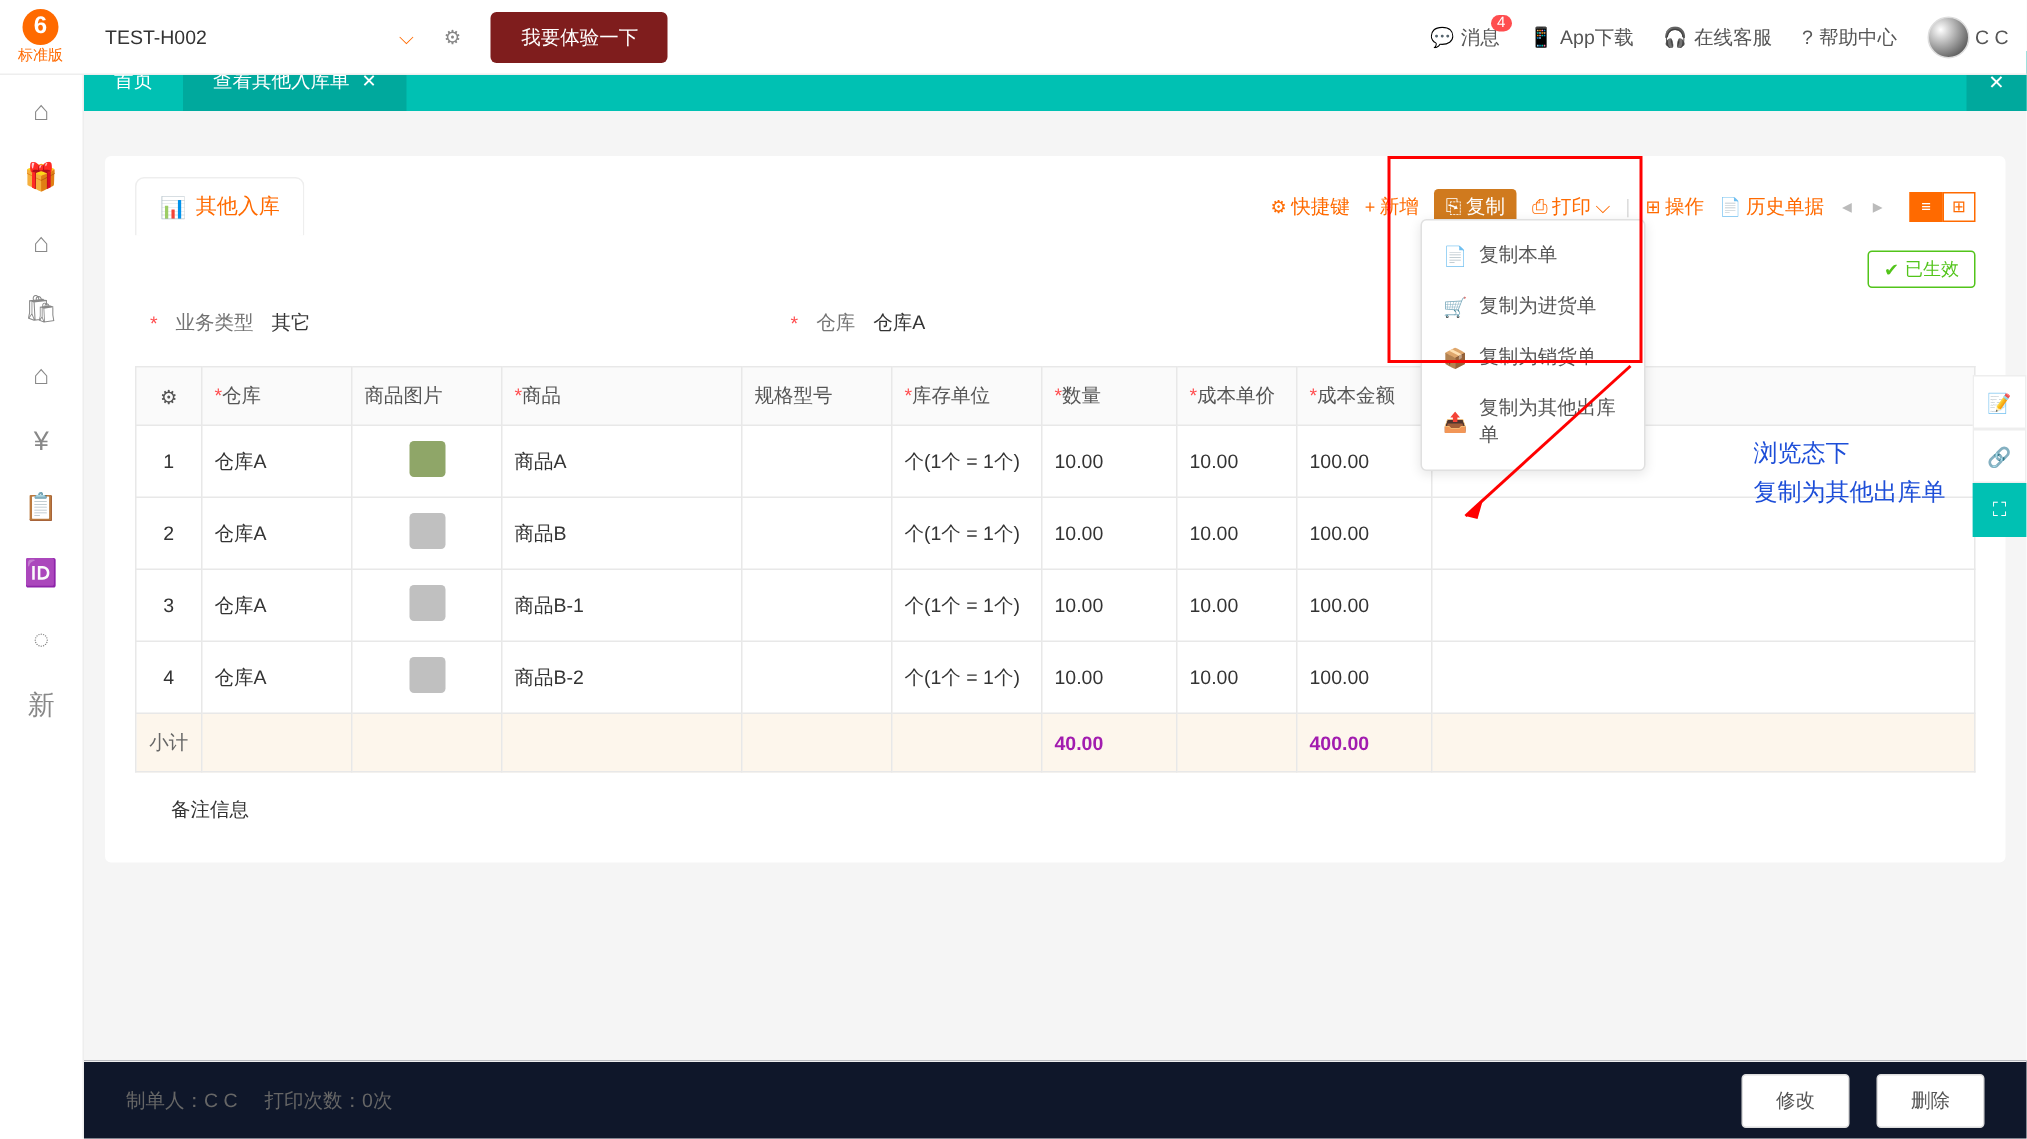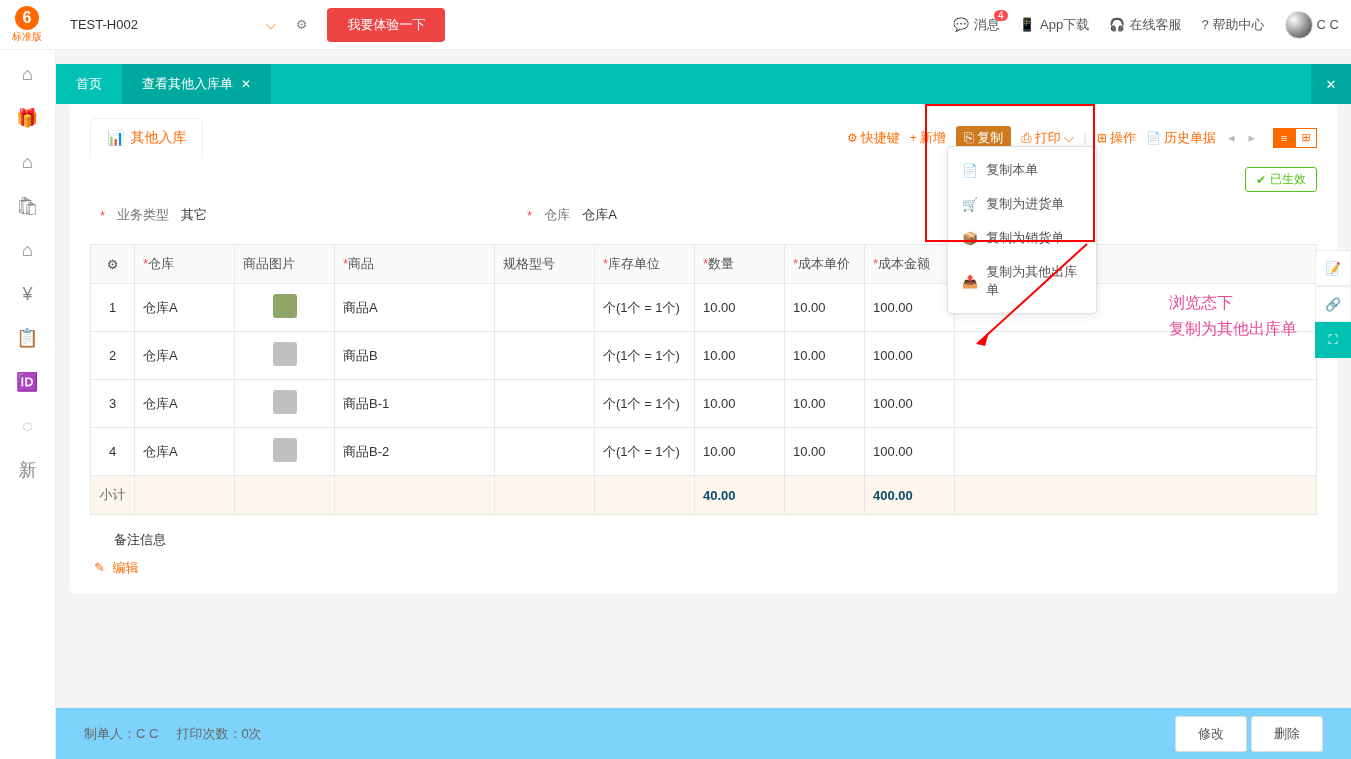--- a/index.html
+++ b/index.html
@@ -7,32 +7,32 @@
 .app { display: flex; height: 759px; width: 1351px; position: relative; }
 
 
 .top-header { position: fixed; top: 0; left: 0; right: 0; height: 50px; background: #fff; border-bottom: 1px solid #eee; display: flex; align-items: center; padding: 0 12px; z-index: 10; }
 .logo { display: flex; flex-direction: column; align-items: center; margin-right: 20px; }
 .logo-icon { width: 24px; height: 24px; background: #ff6a00; border-radius: 50%; display: flex; align-items: center; justify-content: center; color: #fff; font-weight: bold; font-size: 16px; }
 .logo-text { font-size: 10px; color: #ff6a00; }
 .org-select { display: flex; align-items: flex-start; gap: 8px; color: #333; padding: 4px 8px; cursor: pointer; }
 .org-select .chev { color: #ff6a00; margin-left: 120px; }
 .gear { margin-left: 12px; color: #888; cursor: pointer; }
-.try-btn { margin-left: 20px; background: #ef4444; color: #fff; border: none; padding: 8px 20px; border-radius: 4px; cursor: pointer; font-size: 13px; }
+.try-btn { margin-left: 20px; background: #7f1d1d; color: #fff; border: none; padding: 8px 20px; border-radius: 4px; cursor: pointer; font-size: 13px; }
 .header-right { margin-left: auto; display: flex; align-items: center; gap: 20px; }
 .hr-item { display: flex; align-items: center; gap: 4px; color: #555; cursor: pointer; position: relative; font-size: 13px; }
 .badge { position: absolute; top: -6px; right: -8px; background: #ff4d4f; color: #fff; border-radius: 8px; font-size: 10px; padding: 0 4px; min-width: 14px; text-align: center; }
 .avatar { width: 28px; height: 28px; border-radius: 50%; background: radial-gradient(circle at 30% 30%, #fff, #333); border: 1px solid #ddd; }
 
 
 .sidebar { position: fixed; top: 50px; left: 0; bottom: 0; width: 56px; background: #fff; border-right: 1px solid #eee; display: flex; flex-direction: column; align-items: center; padding-top: 12px; gap: 20px; z-index: 5; }
 .sb-item { width: 24px; height: 24px; display: flex; align-items: center; justify-content: center; color: #888; cursor: pointer; font-size: 18px; }
 
 
-.tabs-bar { position: fixed; top: 64px; left: 56px; right: 0; height: 40px; background: #00c1b3; display: flex; align-items: center; z-index: 4; }
+.tabs-bar { position: fixed; top: 34px; left: 56px; right: 0; height: 40px; background: #00c1b3; display: flex; align-items: center; z-index: 4; }
 .tab { height: 40px; display: flex; align-items: center; padding: 0 20px; color: #fff; cursor: pointer; font-size: 13px; }
 .tab.active { background: #00a99d; }
 .tab .close { margin-left: 8px; font-size: 12px; }
 .tabs-close { margin-left: auto; width: 40px; height: 40px; background: #00a99d; display: flex; align-items: center; justify-content: center; color: #fff; cursor: pointer; }
 
 
 .main { position: absolute; top: 90px; left: 56px; right: 0; bottom: 0; padding: 14px; }
 .card { background: #fff; border-radius: 4px; padding: 0; min-height: 440px; position: relative; }
 
 
@@ -66,48 +66,48 @@
 
 .tbl-wrap { padding: 0 20px; }
 table { width: 100%; border-collapse: collapse; font-size: 13px; }
 th, td { border: 1px solid #e8e8e8; padding: 10px 8px; text-align: left; }
 th { background: #fafafa; color: #555; font-weight: normal; }
 th .req { color: #ff4d4f; }
 td.center, th.center { text-align: center; }
 .prod-img { width: 24px; height: 24px; background: #8fa668; border-radius: 3px; display: inline-block; }
 .prod-img.gray { background: #c0c0c0; }
 tr.subtotal td { background: #fdf6ec; color: #666; }
-tr.subtotal td.bold { font-weight: bold; color: #0c4a6e; }
+tr.subtotal td.bold { font-weight: bold; color: #a21caf; }
 
 
 .remarks { padding: 16px 24px; font-size: 13px; }
 .remarks .title { color: #333; margin-bottom: 10px; margin-left: 20px; }
 .remarks .empty { color: #aaa; margin-bottom: 10px; }
 .remarks .edit { color: #ff6a00; cursor: pointer; }
 .remarks .edit .ico { margin-right: 4px; }
 
 
 .dropdown { position: absolute; top: 42px; right: 240px; background: #fff; border: 1px solid #e0e0e0; border-radius: 4px; box-shadow: 0 2px 8px rgba(0,0,0,.1); padding: 6px 0; width: 150px; z-index: 50; }
 .dd-item { display: flex; align-items: center; gap: 8px; padding: 8px 14px; font-size: 13px; color: #555; cursor: pointer; }
 .dd-item .ico { color: #ff8a3d; font-size: 13px; }
 
 
 .anno-box { position: absolute; top: 0; right: 242px; width: 170px; height: 138px; border: 2px solid #ff0000; pointer-events: none; z-index: 60; }
 .anno-arrow { position: absolute; top: 130px; right: 230px; z-index: 60; pointer-events: none; }
-.anno-text { position: absolute; top: 186px; right: 40px; color: #ec4899; font-size: 16px; z-index: 60; pointer-events: none; line-height: 1.6; }
+.anno-text { position: absolute; top: 186px; right: 40px; color: #1d4ed8; font-size: 16px; z-index: 60; pointer-events: none; line-height: 1.6; }
 
 
 .float-btns { position: fixed; right: 0; top: 250px; display: flex; flex-direction: column; z-index: 20; }
 .fb { width: 36px; height: 36px; background: #fff; border: 1px solid #eee; display: flex; align-items: center; justify-content: center; color: #888; cursor: pointer; }
 .fb.teal { background: #00c1b3; color: #fff; border-color: #00c1b3; }
 
 
-.footer { position: absolute; bottom: 0; left: 56px; right: 0; height: 52px; background: #7dd3fc; border-top: 1px solid #eee; display: flex; align-items: center; padding: 0 28px; font-size: 13px; z-index: 3; }
+.footer { position: absolute; bottom: 0; left: 56px; right: 0; height: 52px; background: #0f172a; border-top: 1px solid #eee; display: flex; align-items: center; padding: 0 28px; font-size: 13px; z-index: 3; }
 .footer-left { display: flex; gap: 18px; color: #666; }
-.footer-right { margin-left: auto; display: flex; gap: 4px; justify-content: center; }
+.footer-right { margin-left: auto; display: flex; gap: 18px; justify-content: center; }
 .f-btn { padding: 8px 22px; border: 1px solid #ddd; background: #fff; border-radius: 3px; cursor: pointer; font-size: 13px; color: #555; }
 </style>
 </head>
 <body>
 
 <div class="app">
 
   <div class="top-header">
     <div class="logo">
       <div class="logo-icon">6</div>
@@ -337,24 +337,20 @@
   <td></td>
   <td class="bold">400.00</td>
   <td></td>
               </tr>
             </tbody>
         </table>
       </div>
 
       <div class="remarks">
         <div class="title">备注信息</div>
-        <div class="edit">
-          <span class="ico">✎</span>
-          <span>编辑</span>
-        </div>
       </div>
     </div>
   </div>
 
   <div class="float-btns">
     <div class="fb">📝</div>
     <div class="fb">🔗</div>
     <div class="fb teal">⛶</div>
   </div>
 

